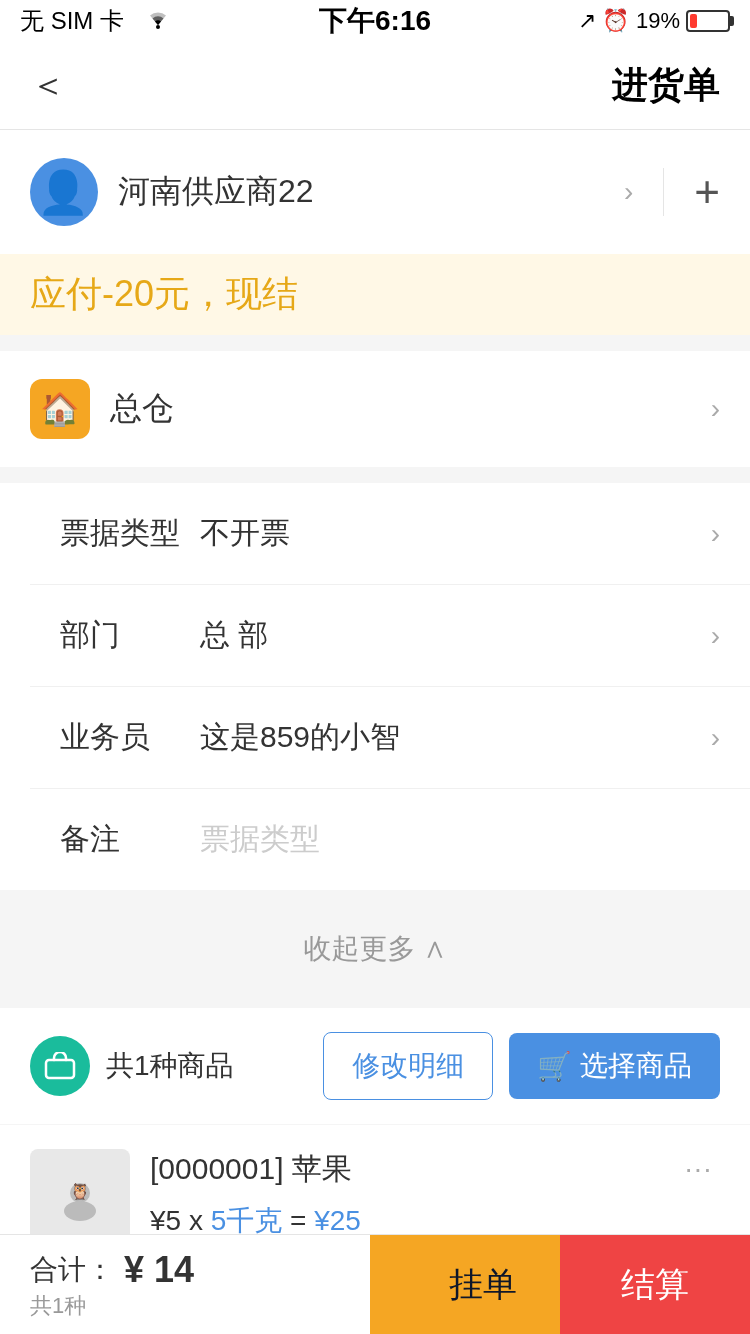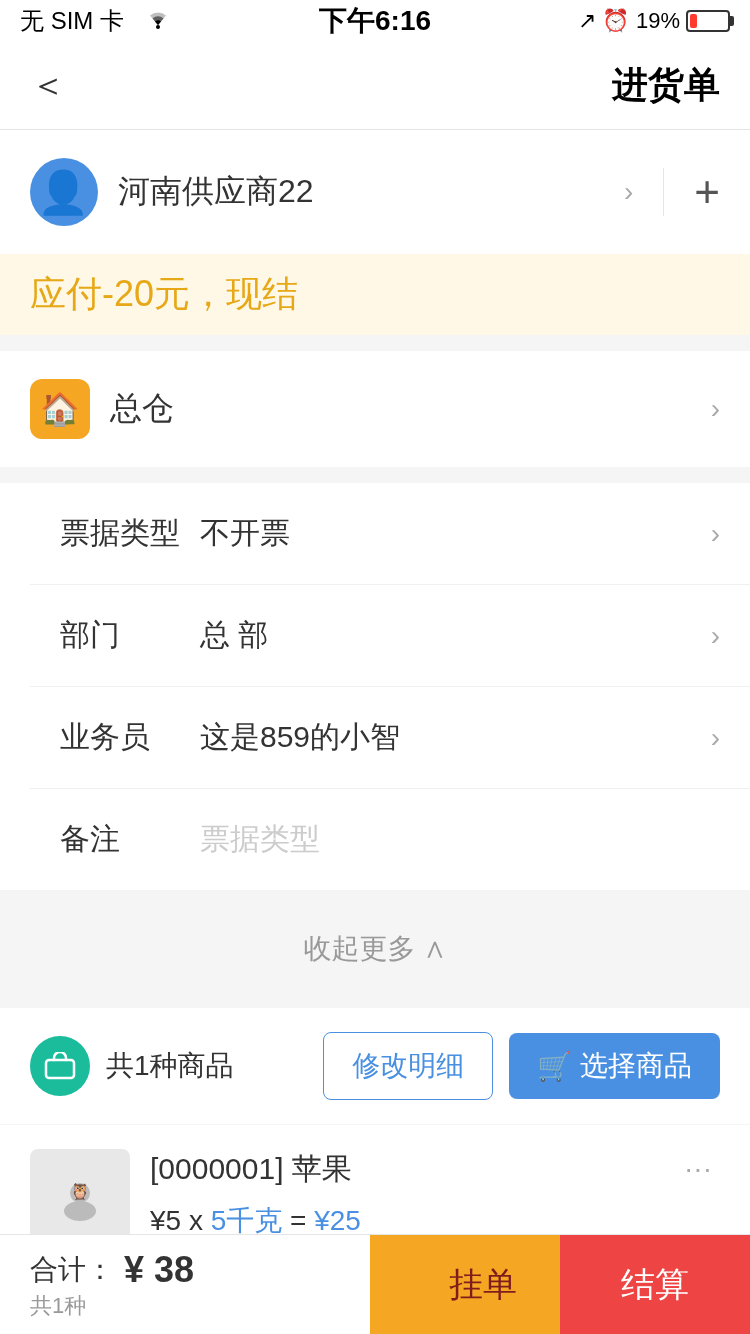--- a/index.html
+++ b/index.html
@@ -311,21 +311,21 @@
       flex-direction: column;
       justify-content: center;
       padding: 0 30px;
     }
     .total-label { font-size: 28px; color: #333; display: flex; align-items: center; gap: 10px; }
     .total-amount { font-size: 36px; font-weight: 600; color: #333; }
     .total-sub { font-size: 22px; color: #999; }
     .btn-hang {
       width: 190px;
       background: #f5a623;
-      color: #7f1d1d;
+      color: #0f172a;
       font-size: 34px;
       border: none;
       cursor: pointer;
       display: flex;
       align-items: center;
       justify-content: center;
       padding-left: 36px;
     }
     .btn-checkout {
       width: 190px;
@@ -459,19 +459,19 @@
   </div>
 
   <div style="height: 100px;"></div>
 
 </div>
 
 <div class="bottom-bar">
   <div class="total-section">
     <div class="total-label">
       <span>合计：</span>
-      <span class="total-amount">¥ 38</span>
+      <span class="total-amount">¥ 14</span>
     </div>
     <div class="total-sub">共1种</div>
   </div>
   <button class="btn-hang">挂单</button>
   <button class="btn-checkout">结算</button>
 </div>
 
 </body></html>

